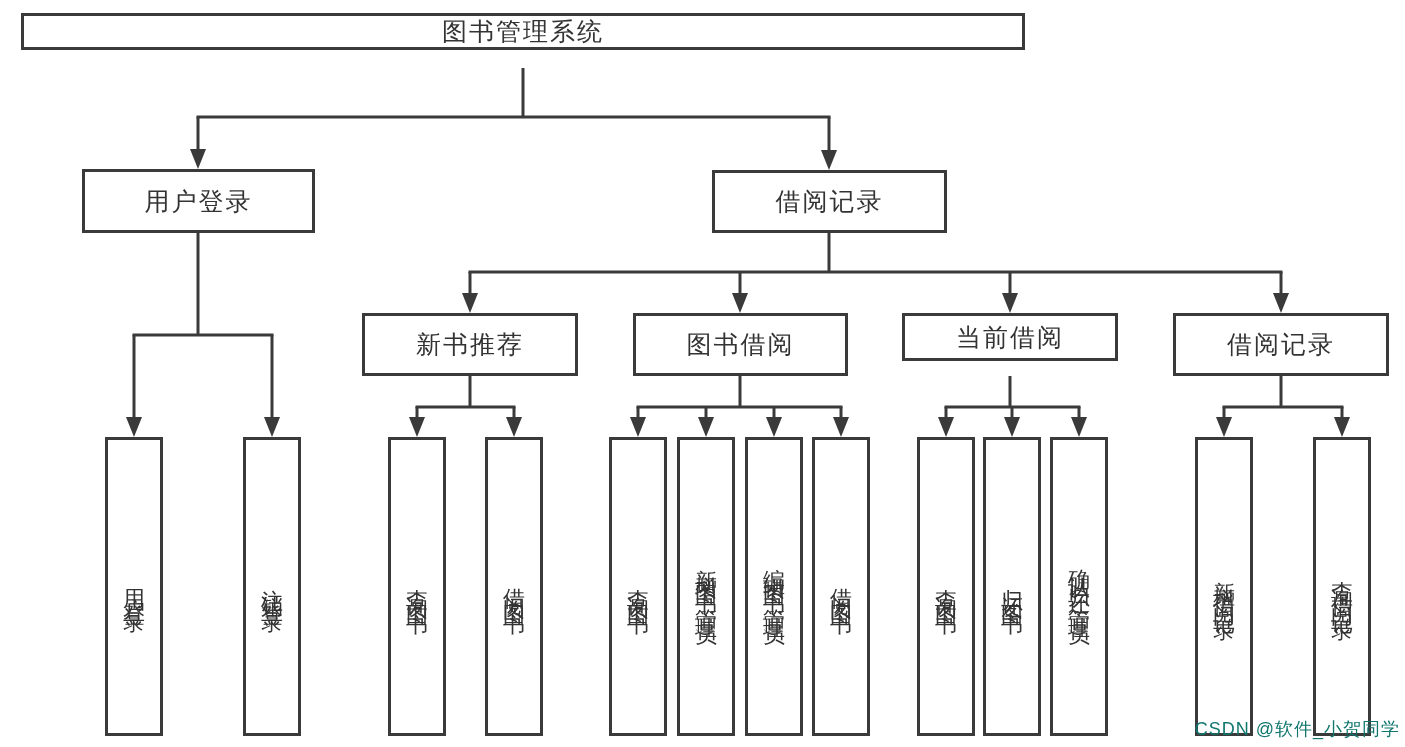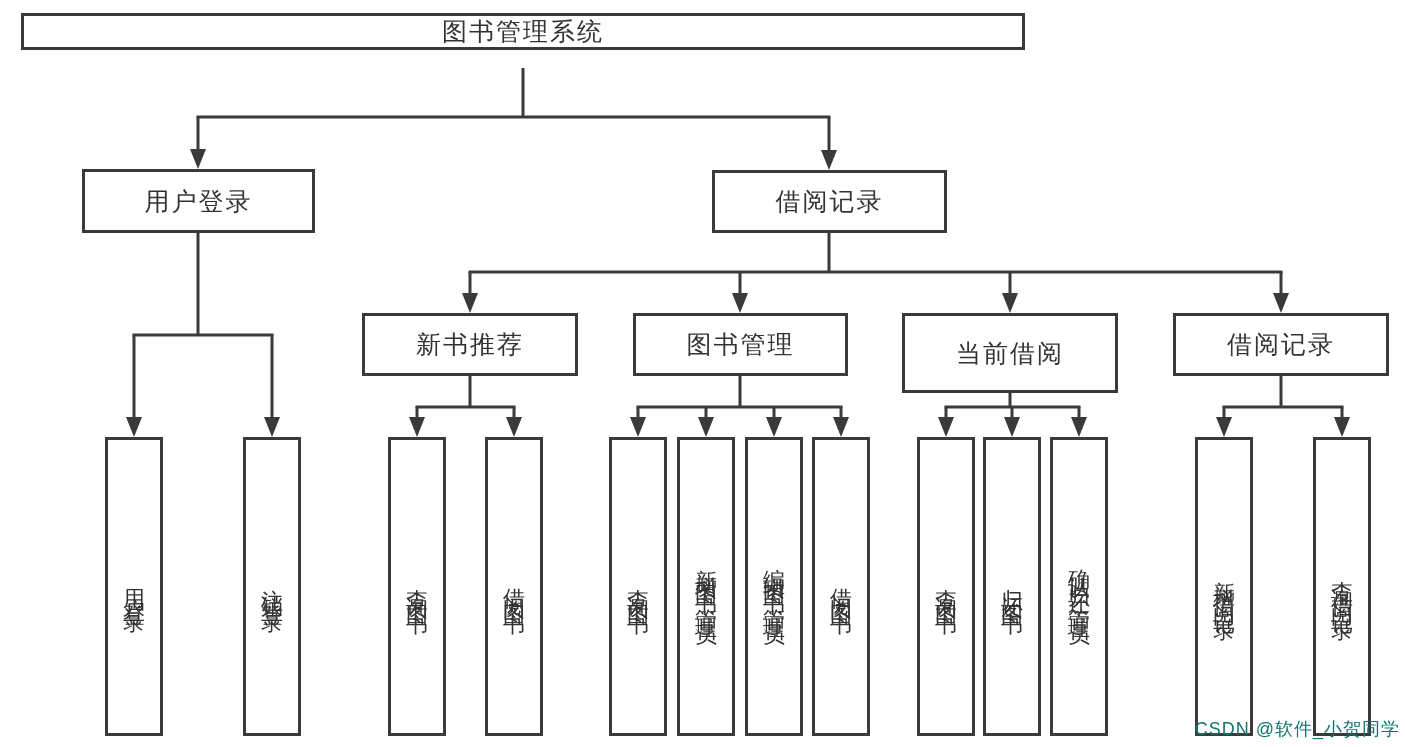--- a/index.html
+++ b/index.html
@@ -120,23 +120,23 @@
     <span>用户登录</span>
   </div>
   <div class="node hnode" style="left:712px; top:170px; width:235px; height:63px;">
     <span>借阅记录</span>
   </div>
 
   <div class="node hnode" style="left:362px; top:313px; width:216px; height:63px;text-align:center;">
     <span>新书推荐</span>
   </div>
   <div class="node hnode" style="left:633px; top:313px; width:215px; height:63px;">
-    <span>图书管理</span>
+    <span>图书借阅</span>
   </div>
-  <div class="node hnode" style="left:902px; top:313px; width:216px; height:80px;">
+  <div class="node hnode" style="left:902px; top:313px; width:216px; height:48px;">
     <span>当前借阅</span>
   </div>
   <div class="node hnode" style="left:1173px; top:313px; width:216px; height:63px;">
     <span>借阅记录</span>
   </div>
 
   <div class="node vnode" style="left:105px; top:437px; width:58px; height:299px;">
     <span>用户登录</span>
   </div>
   <div class="node vnode" style="left:243px; top:437px; width:58px; height:299px;">

